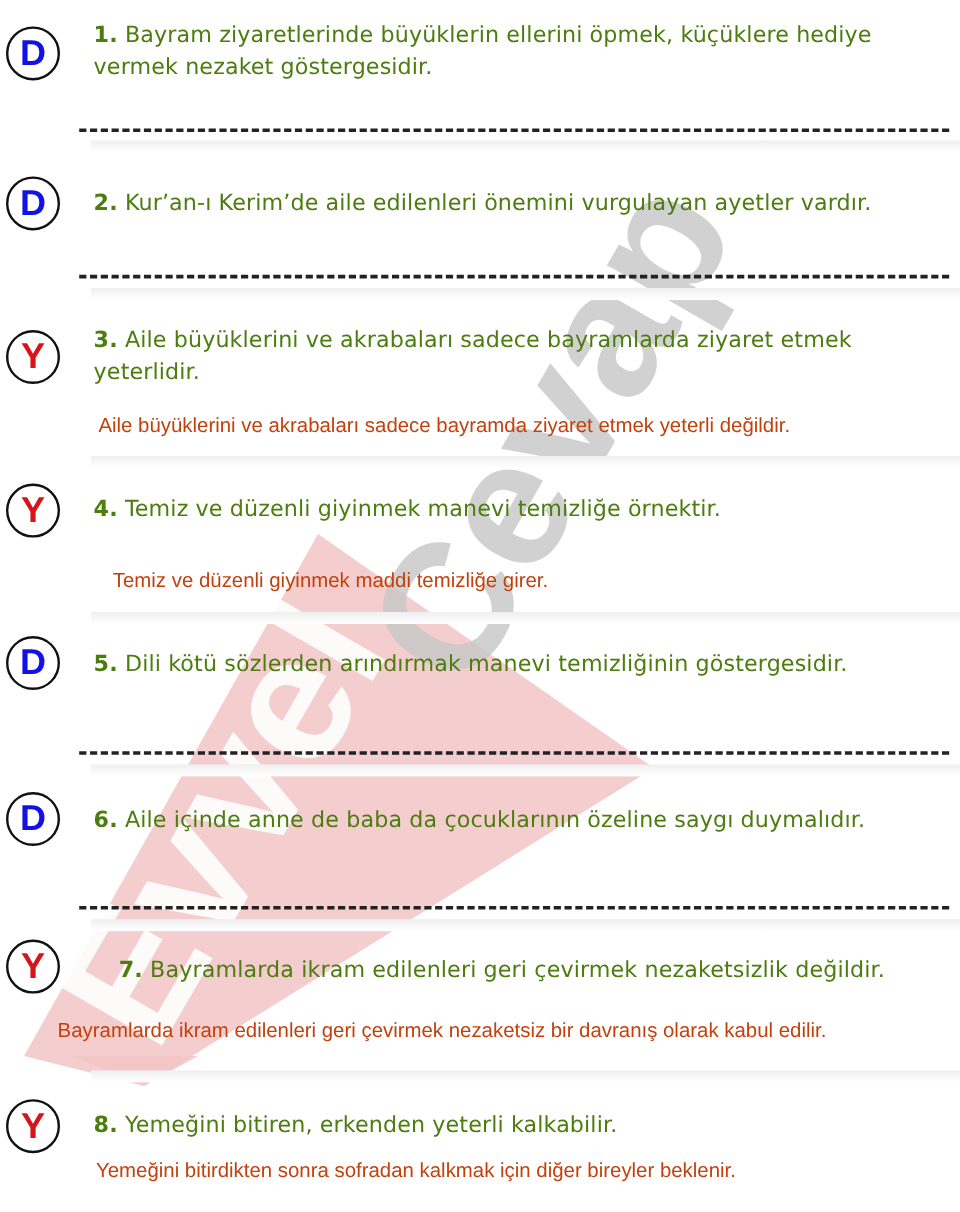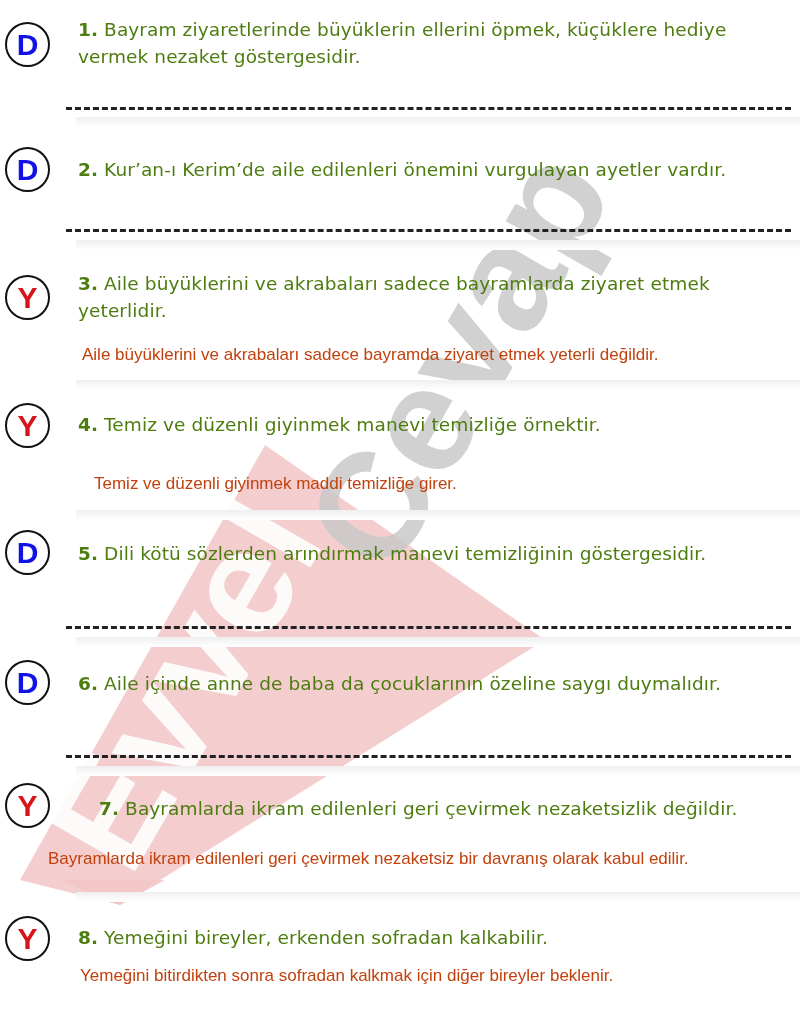--- a/index.html
+++ b/index.html
@@ -82,17 +82,17 @@
 
   <div class="item" style="top:0;">
     <div class="badge y" style="top:783px;">Y</div>
     <div class="stmt" style="top:795px;margin-left:21px;"><b>7.</b> <span>Bayramlarda ikram edilenleri geri çevirmek nezaketsizlik değildir.</span></div>
     <div class="correction" style="left:48px; top:849px;">Bayramlarda ikram edilenleri geri çevirmek nezaketsiz bir davranış olarak kabul edilir.</div>
     <div class="shadow" style="top:892px;"></div>
   </div>
 
   <div class="item" style="top:0;">
     <div class="badge y" style="top:916px;">Y</div>
-    <div class="stmt" style="top:924px;"><b>8.</b> <span>Yemeğini bireyler, erkenden sofradan kalkabilir.</span></div>
+    <div class="stmt" style="top:924px;"><b>8.</b> <span>Yemeğini bitiren, erkenden yeterli kalkabilir.</span></div>
     <div class="correction" style="left:80px; top:966px;">Yemeğini bitirdikten sonra sofradan kalkmak için diğer bireyler beklenir.</div>
   </div>
 
 </div>
 
 </body></html>

